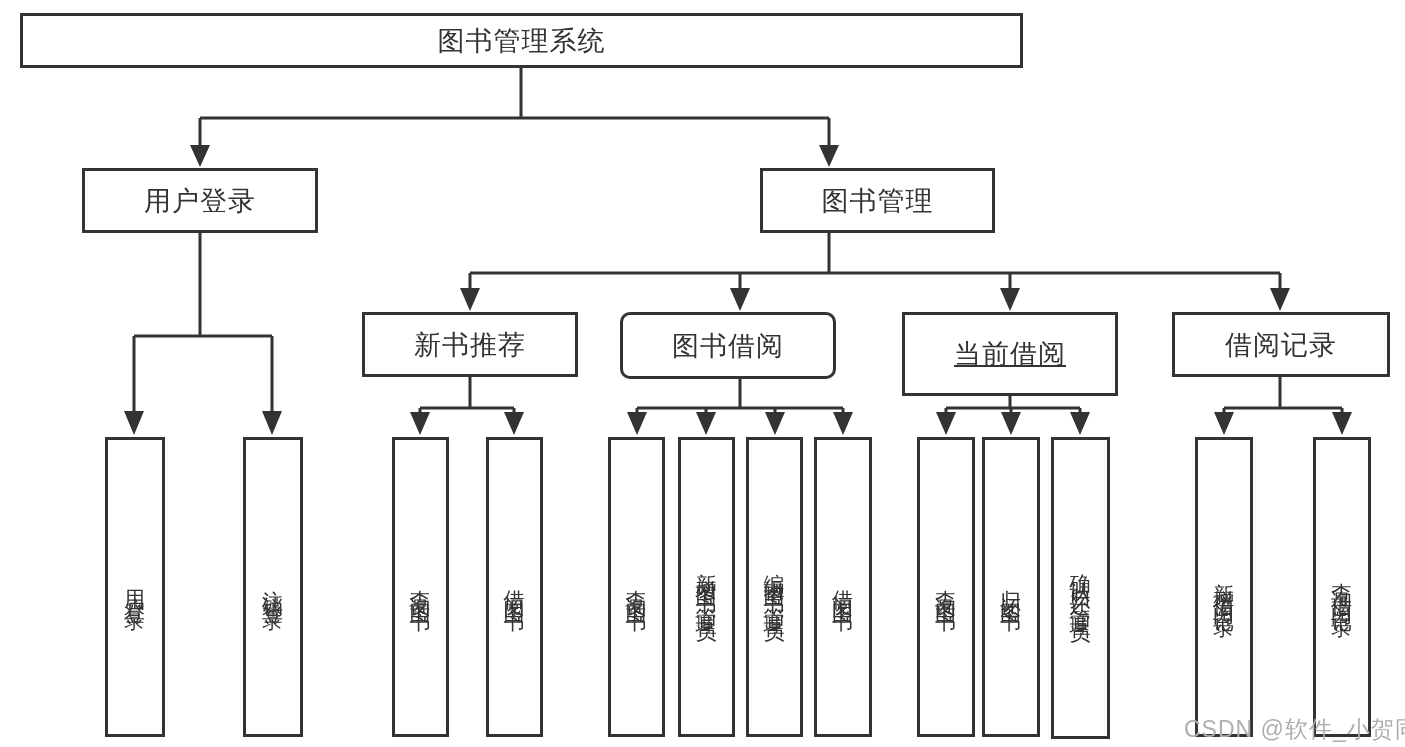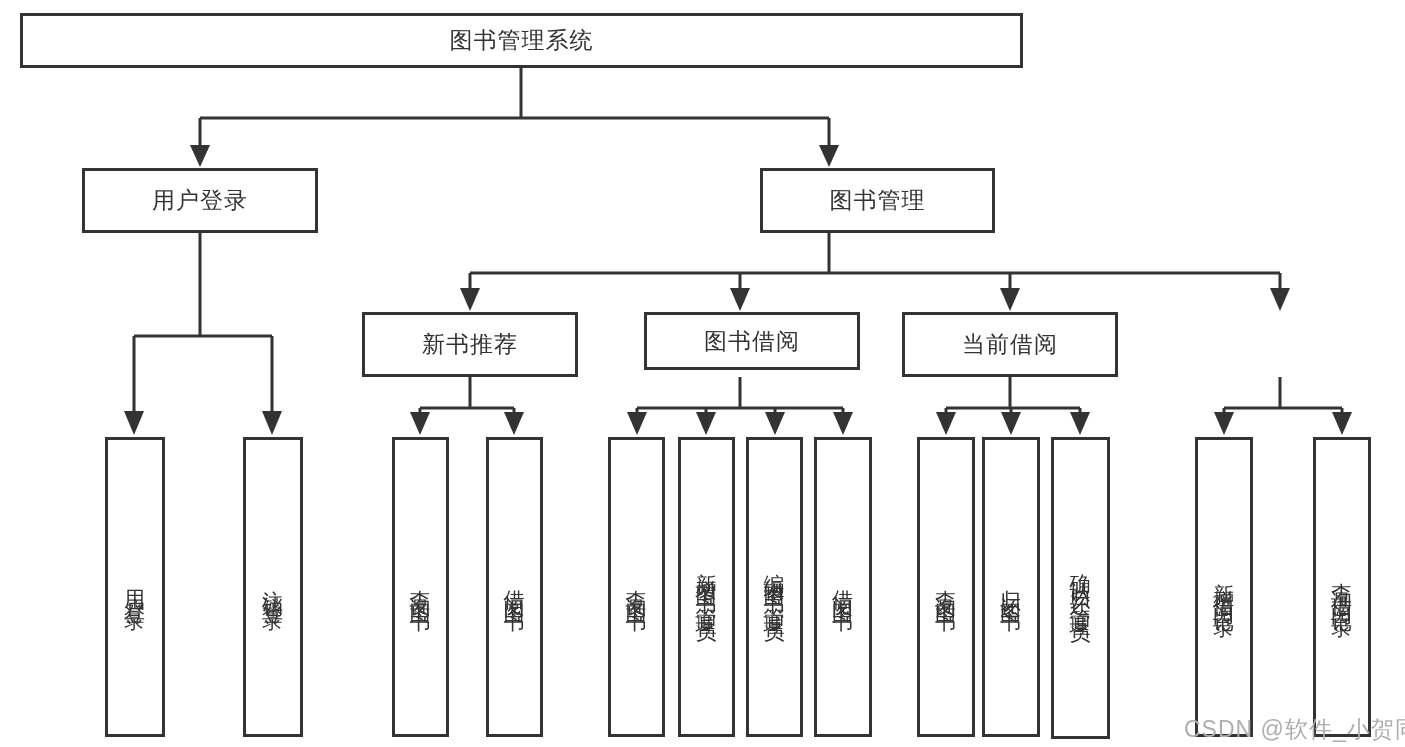--- a/index.html
+++ b/index.html
@@ -38,21 +38,21 @@
   }
   .node-h {
     position: absolute;
     box-sizing: border-box;
     background: #ffffff;
     border: 3px solid var(--line);
     display: flex;
     align-items: center;
     justify-content: center;
     color: var(--text);
-    font-size: 23px;
+    font-size: 27px;
     letter-spacing: 1px;
     white-space: nowrap;
   }
   .node-v {
     position: absolute;
     box-sizing: border-box;
     background: #ffffff;
     border: 3px solid var(--line);
     display: flex;
     align-items: center;
@@ -125,25 +125,28 @@
   <div class="node-h" style="left:82px; top:168px; width:236px; height:65px;">
     <span>用户登录</span>
   </div>
   <div class="node-h" style="left:712px; top:168px; width:235px; height:65px;margin-left:48px;">
     <span>图书管理</span>
   </div>
 
   <div class="node-h" style="left:362px; top:312px; width:216px; height:65px;font-family:Liberation Mono, monospace;">
     <span>新书推荐</span>
   </div>
-  <div class="node-h" style="left:644px; top:312px; width:216px; height:58px;">
+  <div class="node-h" style="left:620px; top:312px; width:216px; height:67px;border-radius:10px;">
     <span>图书借阅</span>
   </div>
-  <div class="node-h" style="left:902px; top:312px; width:216px; height:65px;">
+  <div class="node-h" style="left:902px; top:312px; width:216px; height:84px;text-decoration:underline;">
     <span>当前借阅</span>
+  </div>
+  <div class="node-h" style="left:1172px; top:312px; width:218px; height:65px;">
+    <span>借阅记录</span>
   </div>
 
   <div class="node-v" style="left:105px; top:437px; width:60px; height:300px;">
     <span class="vtext">用户登录</span>
   </div>
   <div class="node-v" style="left:243px; top:437px; width:60px; height:300px;">
     <span class="vtext">注销登录</span>
   </div>
 
   <div class="node-v" style="left:392px; top:437px; width:57px; height:300px;">

